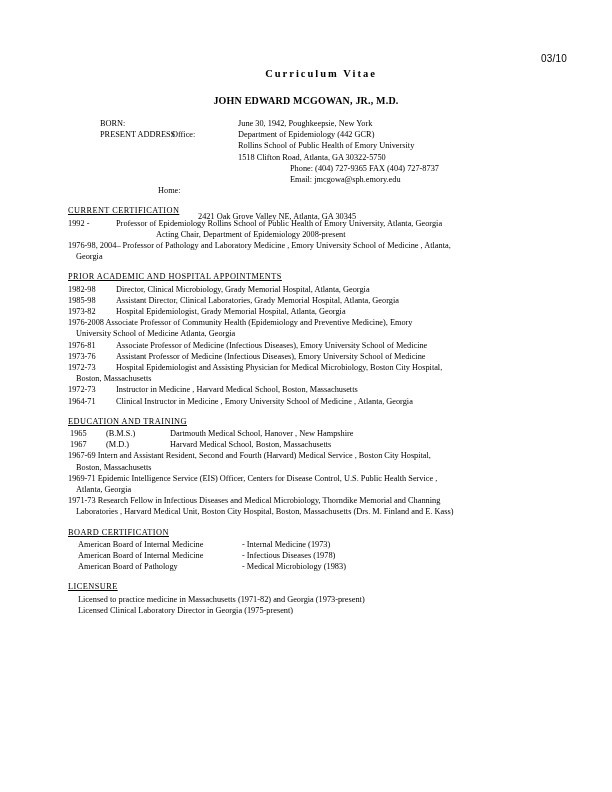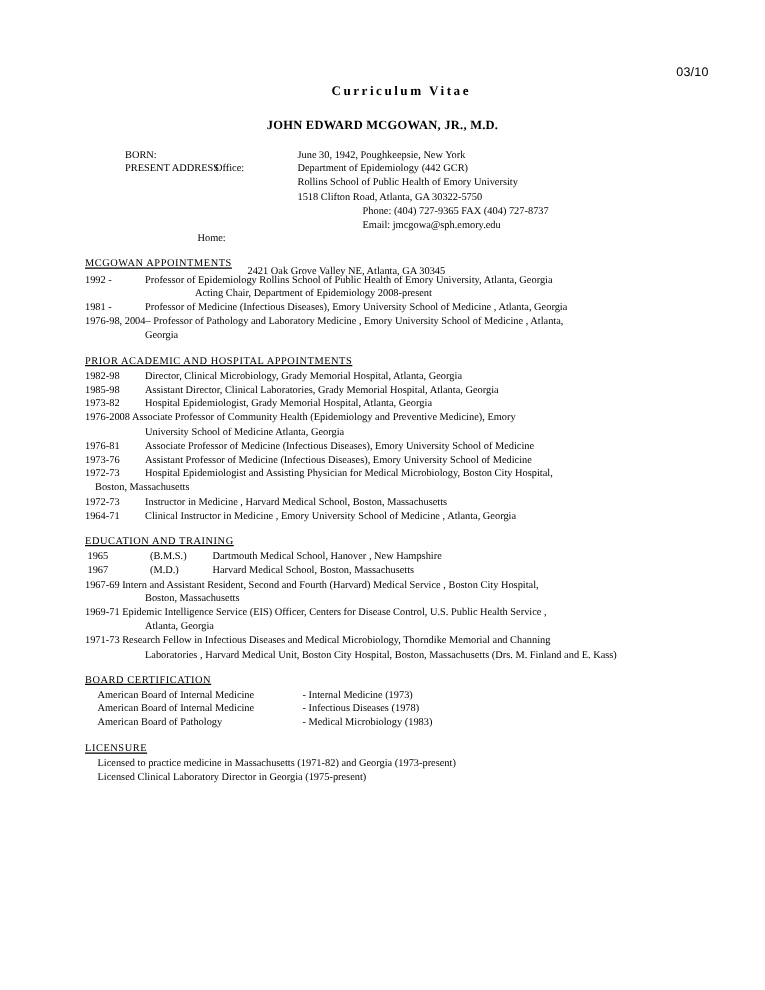--- a/index.html
+++ b/index.html
@@ -107,31 +107,30 @@
   .entry .cont {
     display: block;
     padding-left: 8px;
   }
   .entry-flow {
     padding-left: 0px;
   }
   .entry-flow .cont {
     display: block;
     padding-left: 8px;
-    margin-left: 40px;
   }
   .indent-center {
     display: block;
     padding-left: 88px;
   }
 
   
   .edu-row { position: relative; height: 11.2px; white-space: nowrap; }
   .edu-year   { position: absolute; left: 2px; }
-  .edu-degree { position: absolute; left: 52px; }
+  .edu-degree { position: absolute; left: 38px; }
   .edu-school { position: absolute; left: 102px; }
 
   
   .board-row { position: relative; height: 11.2px; white-space: nowrap; }
   .board-name { position: absolute; left: 10px; }
   .board-spec { position: absolute; left: 174px; }
 
   
   .lic-row { padding-left: 10px; white-space: nowrap; }
 </style>
@@ -169,31 +168,28 @@
       <div class="idrow">
         <span class="id-value-ind">Email: jmcgowa@sph.emory.edu</span>
       </div>
       <div class="idrow">
         <span class="id-home-label">Home:</span>
         <span class="id-home-value">2421 Oak Grove Valley NE, Atlanta, GA 30345</span>
       </div>
     </div>
 
     <div class="section">
-      <div class="section-title">MCGOWAN APPOINTMENTS</div>
+      <div class="section-title">CURRENT CERTIFICATION</div>
       <div class="entries">
 
         <div class="entry">
           <span class="date">1992 -</span><span class="body">Professor of Epidemiology Rollins School of Public Health of Emory University, Atlanta, Georgia</span>
           <span class="indent-center">Acting Chair, Department of Epidemiology 2008-present</span>
         </div>
 
-        <div class="entry">
-          <span class="date">1981 -</span><span class="body">Professor of Medicine (Infectious Diseases), Emory University School of Medicine , Atlanta, Georgia</span>
-        </div>
 
         <div class="entry-flow">
           <span class="body">1976-98, 2004– Professor of Pathology and Laboratory Medicine , Emory University School of Medicine , Atlanta,</span>
           <span class="cont">Georgia</span>
         </div>
 
       </div>
     </div>
 
     <div class="section">

